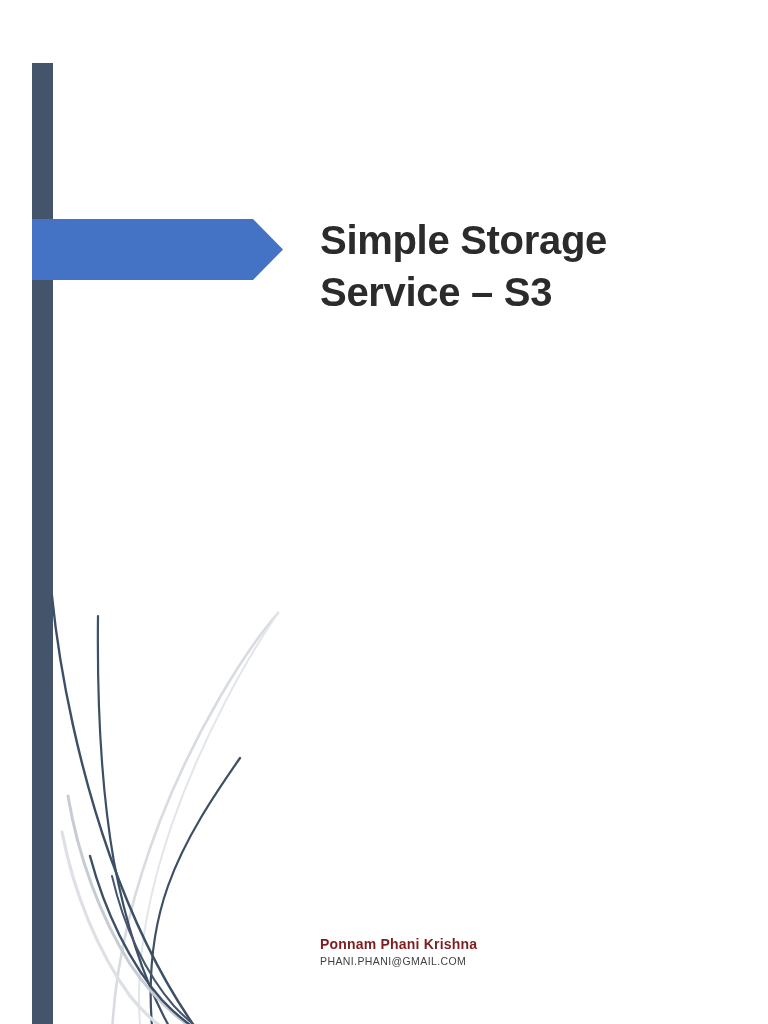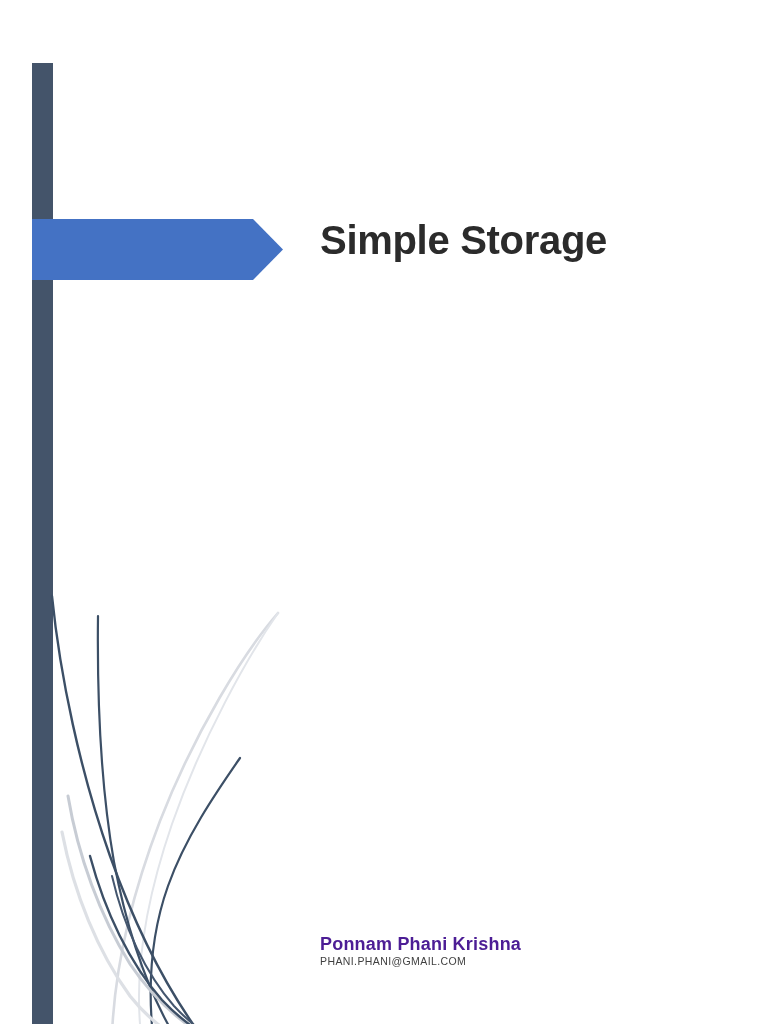--- a/index.html
+++ b/index.html
@@ -76,23 +76,23 @@
   }
 
   
   #author-block {
     position: absolute;
     left: 320px;
     top: 900px;
     width: 360px;
   }
   #author-name {
-    font-size: 18px;
+    font-size: 14px;
     font-weight: bold;
-    color: #4c1d95;
+    color: #7f1d1d;
     line-height: 17px;
     letter-spacing: 0.2px;
   }
   #author-email {
     font-size: 10.5px;
     color: #3f3f3f;
     line-height: 16px;
     letter-spacing: 0.4px;
   }
 </style>
@@ -104,20 +104,21 @@
   <div id="sideline-bar"></div>
 
   <div id="arrow-banner">
     <svg viewBox="0 0 251 61" preserveAspectRatio="none">
       <polygon points="0,0 221,0 251,30.5 221,61 0,61" fill="#4472C4"></polygon>
     </svg>
   </div>
 
   <div id="title-block">
     <div class="title-line">Simple Storage</div>
+    <div class="title-line">Service – S3</div>
   </div>
 
   <div id="grass-decoration">
     <svg viewBox="0 0 340 504">
       <g fill="none" stroke-linecap="round">
 
         <path d="M 278 57 C 245 95, 195 175, 160 265 C 132 338, 115 408, 112 478" stroke="#D8DBE1" stroke-width="2.6"></path>
 
         <path d="M 278 57 C 248 100, 202 182, 172 268 C 148 338, 135 405, 140 468" stroke="#E2E5EA" stroke-width="2.0"></path>
 

